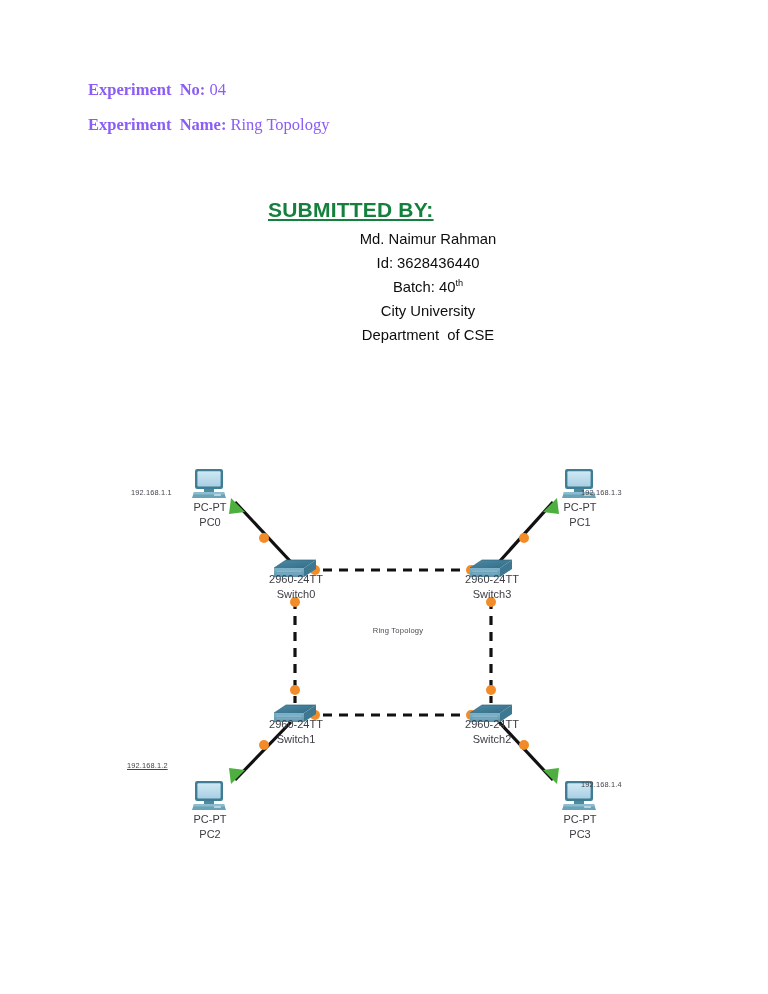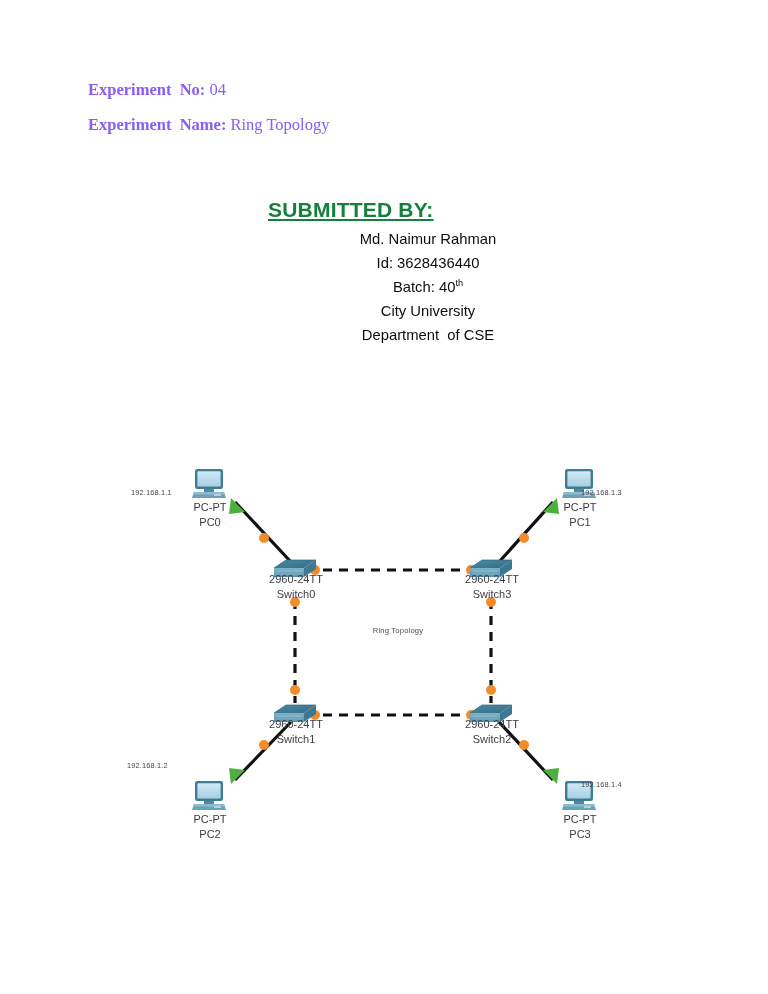--- a/index.html
+++ b/index.html
@@ -189,21 +189,21 @@
 
       <use href="#switch-icon" x="155" y="108"></use>
       <use href="#switch-icon" x="351" y="108"></use>
       <use href="#switch-icon" x="155" y="253"></use>
       <use href="#switch-icon" x="351" y="253"></use>
     </g>
   </svg>
 
   <div class="dg-label ip-label" style="left:12px;  top:38px;">192.168.1.1</div>
   <div class="dg-label ip-label" style="left:462px; top:38px;">192.168.1.3</div>
-  <div class="dg-label ip-label" style="left:8px;   top:311px;">192.168.1.2</div>
+  <div class="dg-label ip-label" style="left:8px;   top:311px;text-decoration:underline;">192.168.1.2</div>
   <div class="dg-label ip-label" style="left:462px; top:330px;">192.168.1.4</div>
 
   <div class="dg-label dev-label" style="left:60px;  top:50px; width:62px;">
     <div>PC-PT</div>
     <div>PC0</div>
   </div>
   <div class="dg-label dev-label" style="left:430px; top:50px; width:62px;">
     <div>PC-PT</div>
     <div>PC1</div>
   </div>

